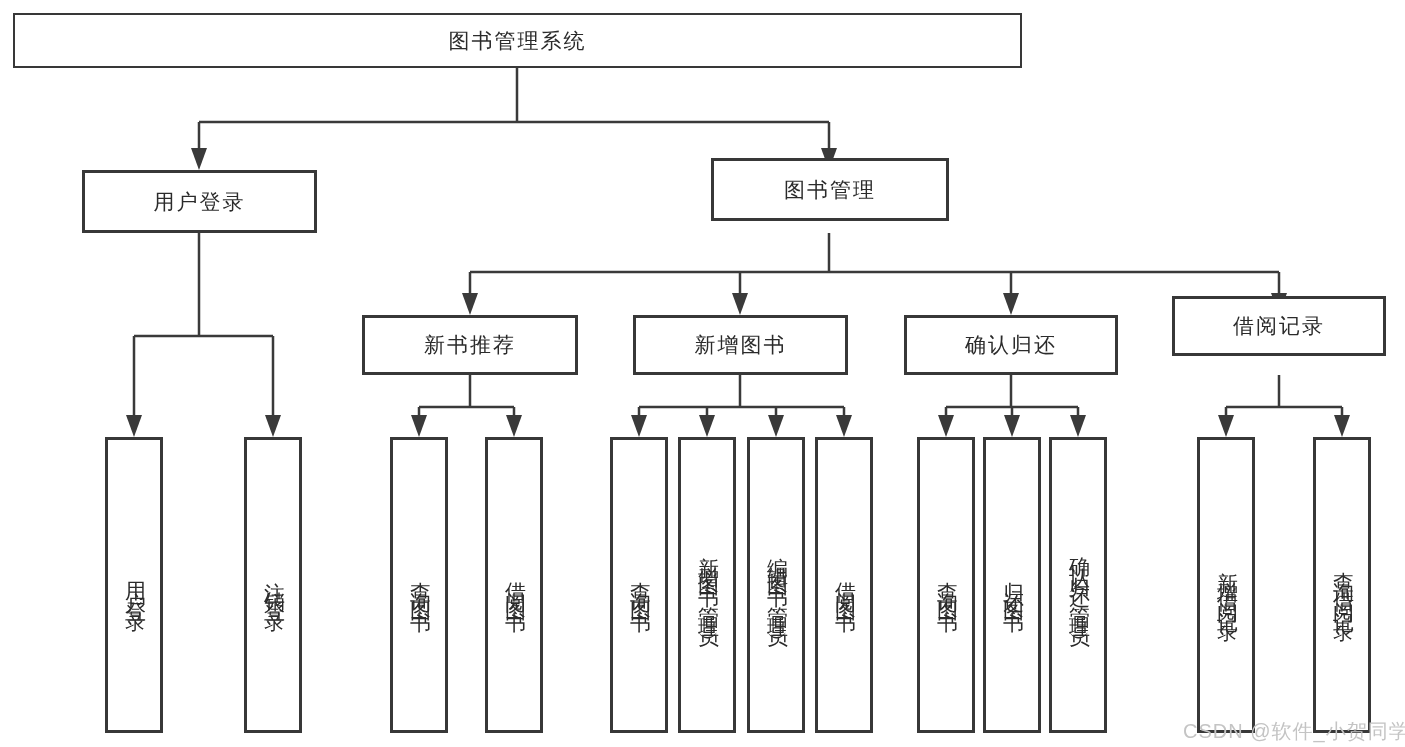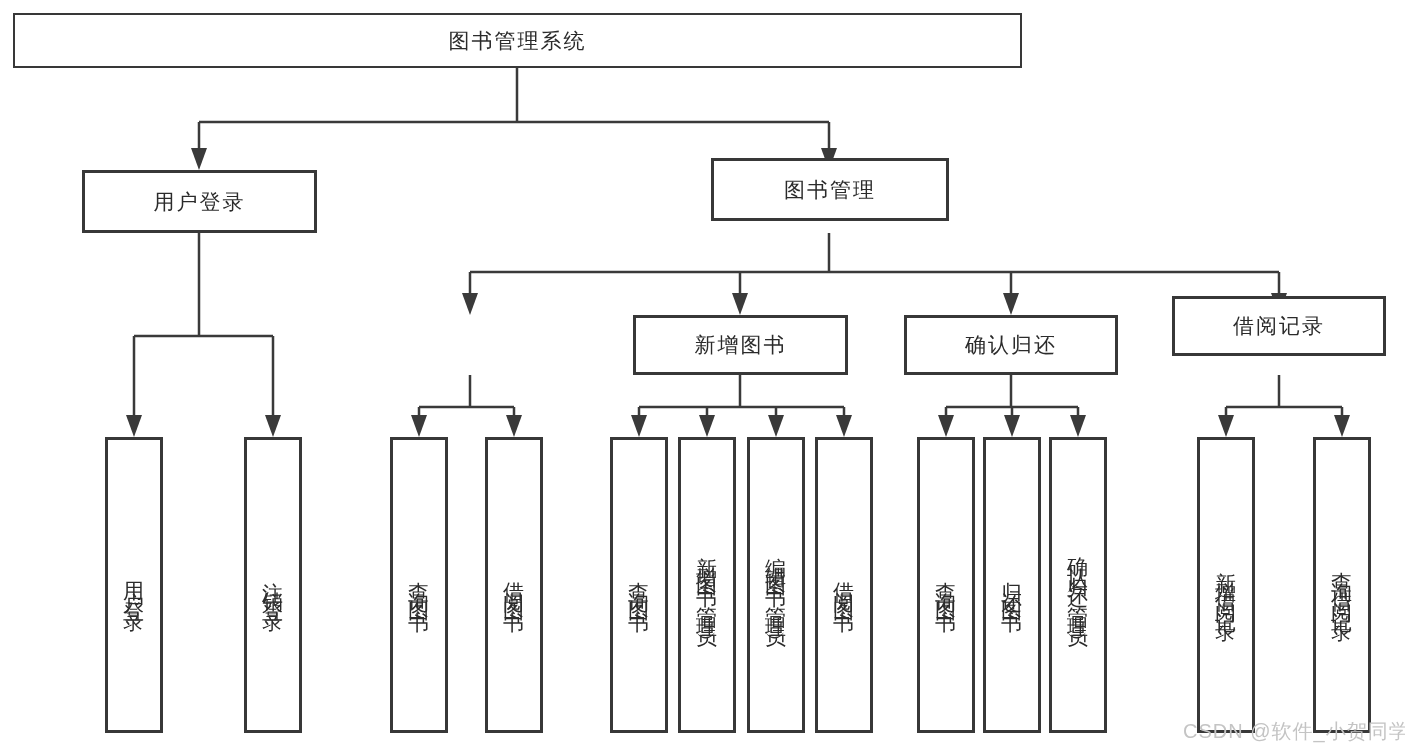--- a/index.html
+++ b/index.html
@@ -36,20 +36,21 @@
     border: 3px solid #383838;
     background: #ffffff;
     display: flex;
     align-items: center;
     justify-content: center;
     color: #2b2b2b;
     font-size: 21px;
     letter-spacing: 2px;
     z-index: 1;
     white-space: nowrap;
+    font-family: Liberation Mono, monospace;
   }
   .box.root { border-width: 2.5px; }
   .box.leaf span {
     writing-mode: vertical-rl;
     letter-spacing: 10px;
     line-height: 1;
   }
   .watermark {
     position: absolute;
     left: 1183px;
@@ -106,20 +107,23 @@
     <span>图书管理系统</span>
   </div>
 
   <div class="box" style="left:82px;top:170px;width:235px;height:63px">
     <span>用户登录</span>
   </div>
   <div class="box" style="left:711px;top:158px;width:238px;height:63px">
     <span>图书管理</span>
   </div>
 
+  <div class="box" style="left:362px;top:315px;width:216px;height:60px">
+    <span>新书推荐</span>
+  </div>
   <div class="box" style="left:633px;top:315px;width:215px;height:60px">
     <span>新增图书</span>
   </div>
   <div class="box" style="left:904px;top:315px;width:214px;height:60px">
     <span>确认归还</span>
   </div>
   <div class="box" style="left:1172px;top:296px;width:214px;height:60px">
     <span>借阅记录</span>
   </div>
 

